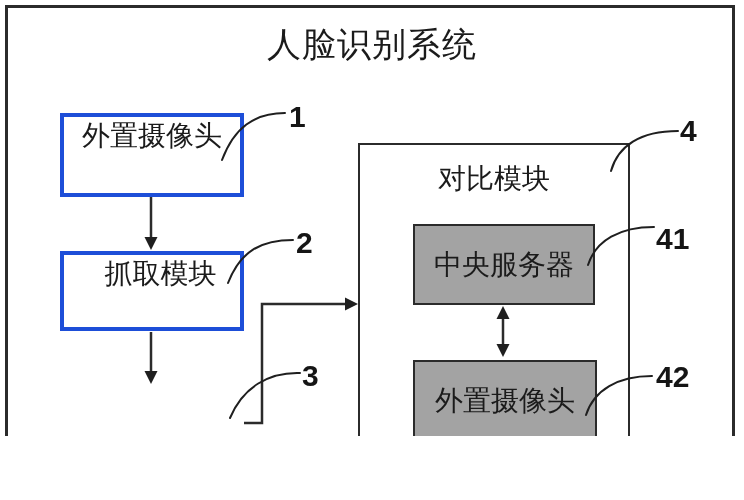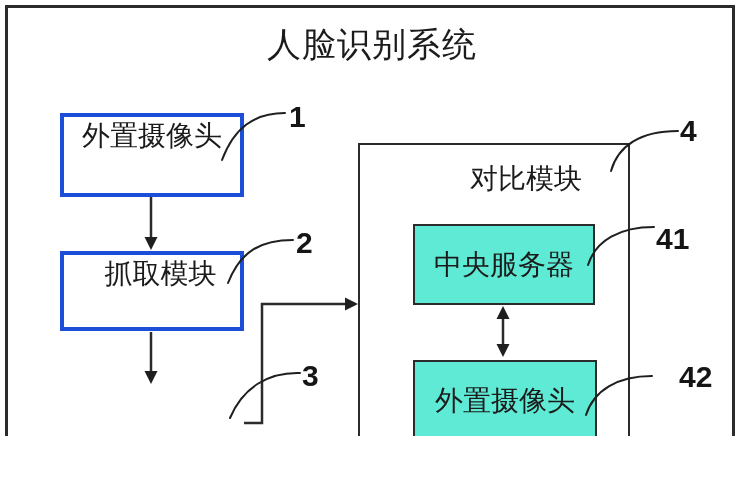--- a/index.html
+++ b/index.html
@@ -44,32 +44,31 @@
   .node-compare {
     position: absolute;
     box-sizing: border-box;
     border: 2px solid #2b2b2b;
     background: #ffffff;
     left: 358px; top: 143px;
     width: 272px; height: 322px;
   }
   .node-compare .group-label {
     position: absolute;
-    left: 12px; top: 15px;
+    left: 0; top: 15px;
     width: 100%;
     text-align: center;
     font-size: 28px;
     white-space: nowrap;
-    padding-left: 20px;
   }
   .inner-node {
     position: absolute;
     box-sizing: border-box;
     border: 2px solid #2b2b2b;
-    background: #5eead4;
+    background: #a3a3a3;
     display: flex;
     align-items: center;
     justify-content: center;
     font-size: 28px;
     white-space: nowrap;
   }
   .inner-central { left: 53px; top: 79px;  width: 182px; height: 81px; }
   .inner-compsrv { left: 53px; top: 215px; width: 184px; height: 81px; }
   .wires {
     position: absolute;
@@ -84,21 +83,21 @@
     font-size: 30px;
     line-height: 1;
     color: #151515;
     white-space: nowrap;
   }
   .ref-1  { left: 289px; top: 102px; }
   .ref-2  { left: 296px; top: 228px; }
   .ref-3  { left: 302px; top: 361px; }
   .ref-4  { left: 680px; top: 116px; }
   .ref-41 { left: 656px; top: 224px; }
-  .ref-42 { left: 656px; top: 362px; margin-left: 23px; }
+  .ref-42 { left: 656px; top: 362px; }
 </style>
 </head>
 <body>
 
 <div class="stage">
 
   <div class="frame"></div>
 
   <div class="title">人脸识别系统</div>
 

